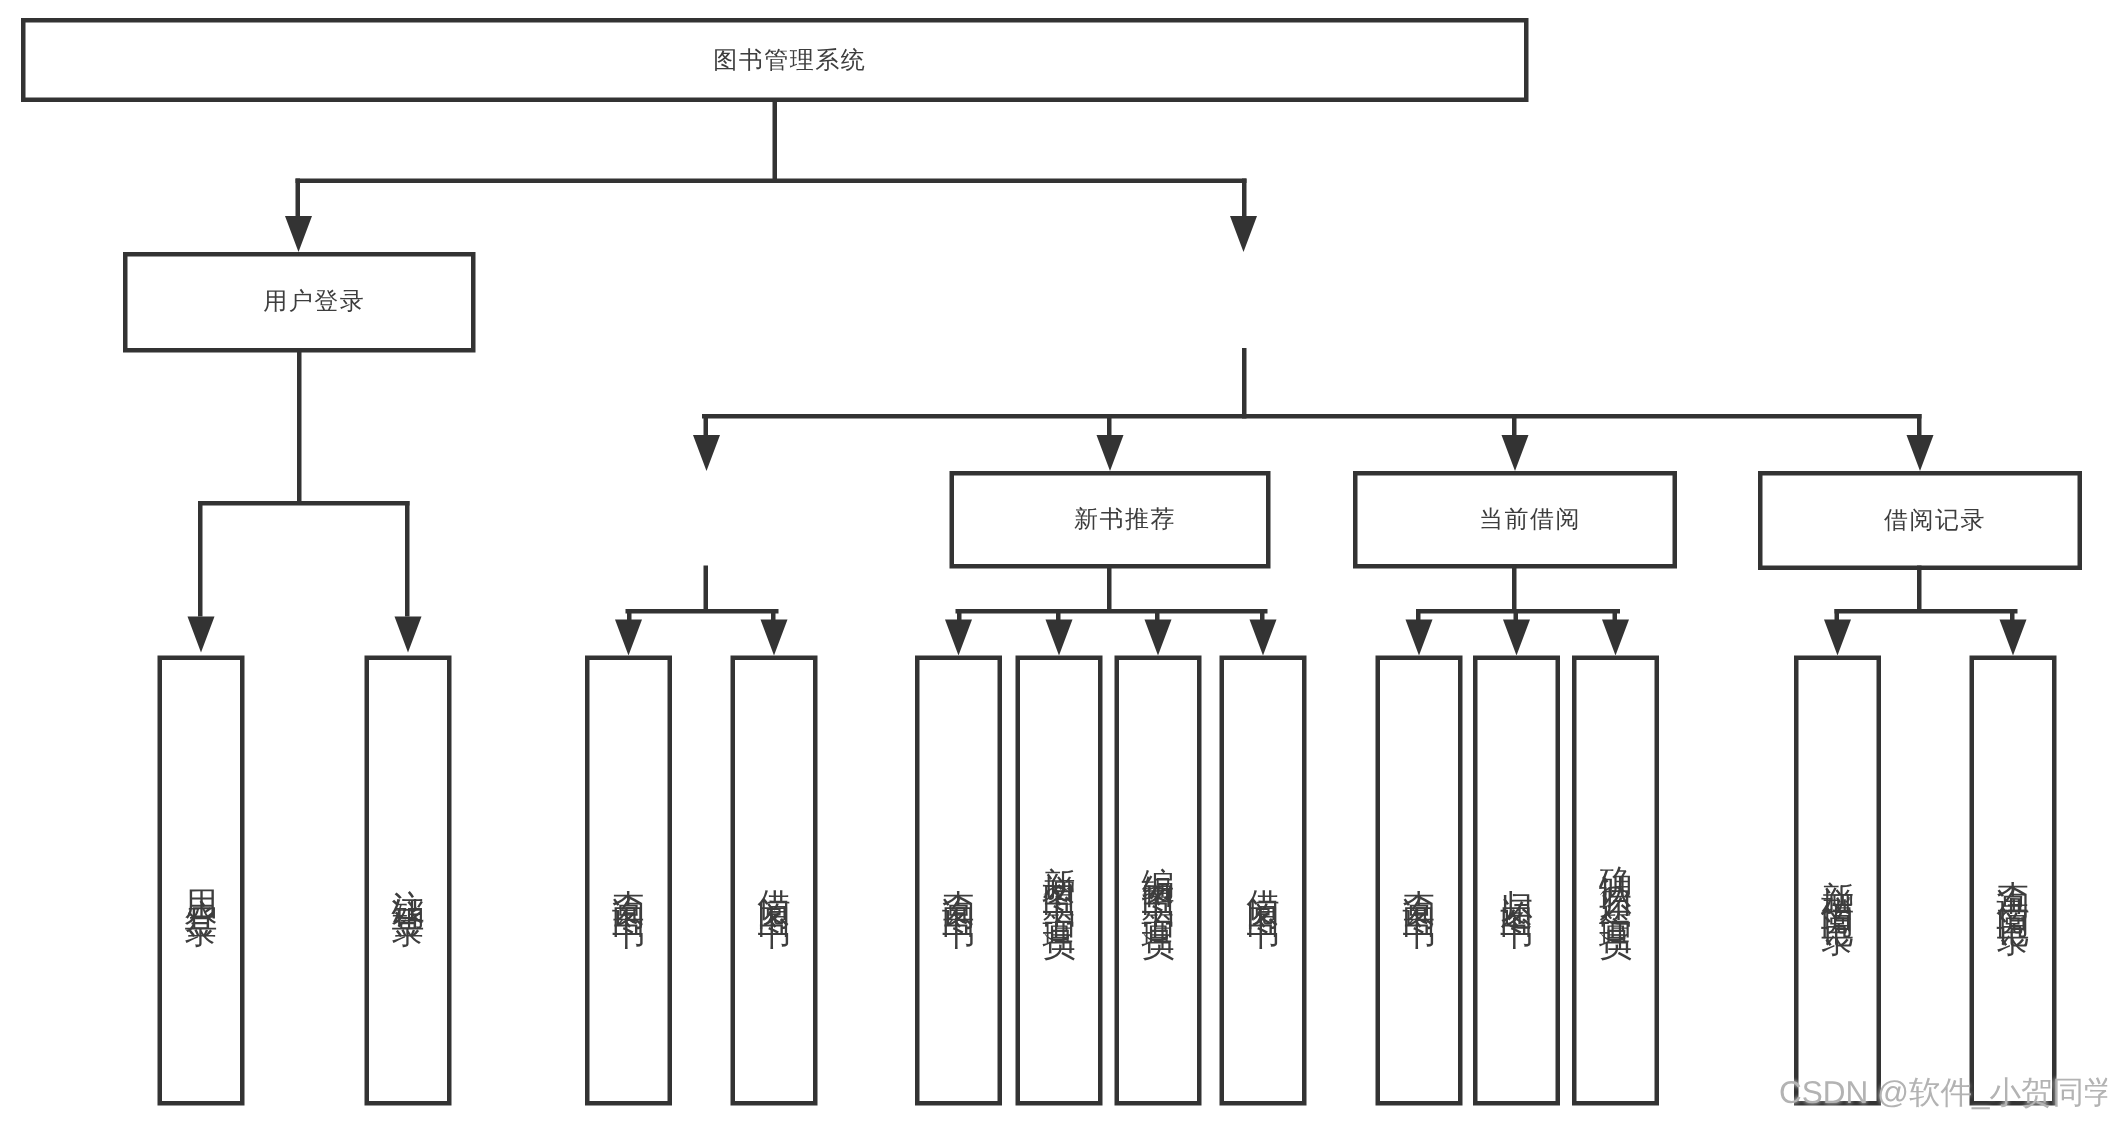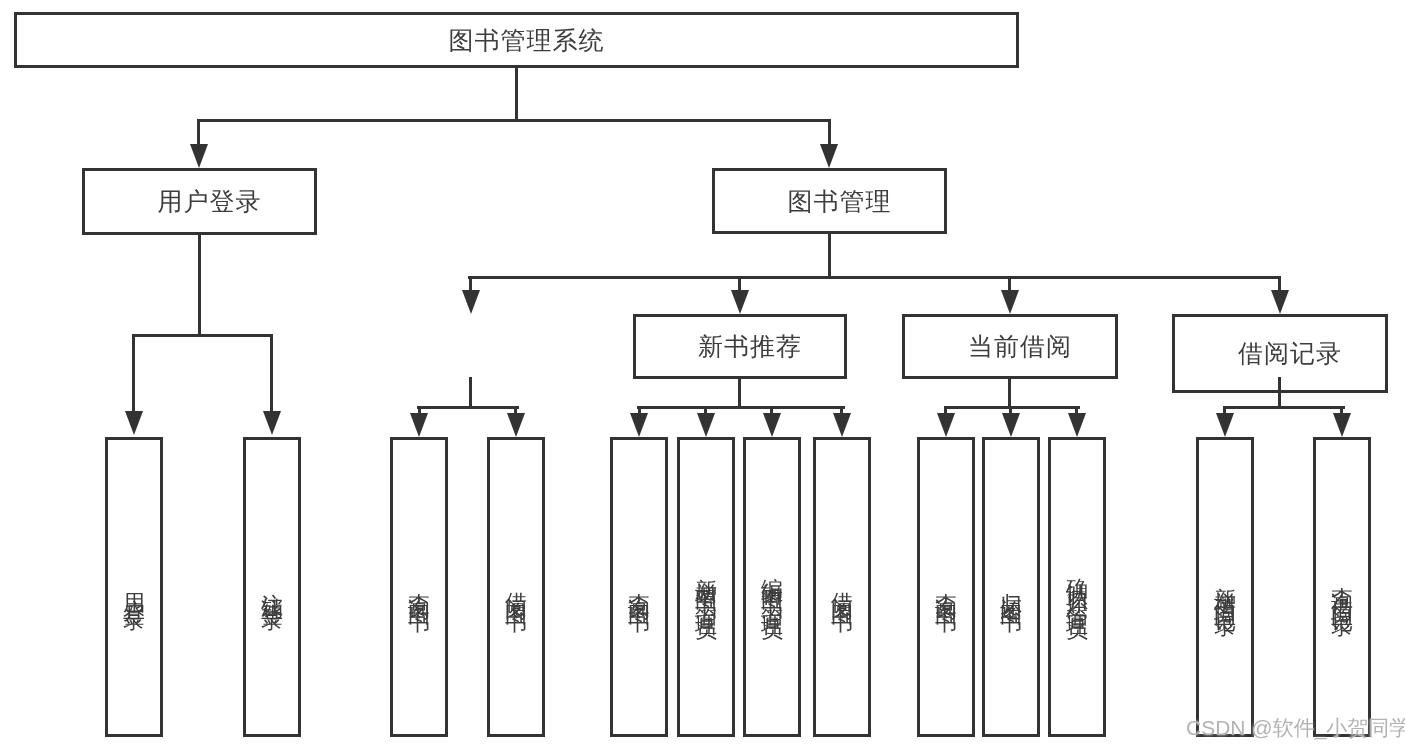--- a/index.html
+++ b/index.html
@@ -13,21 +13,21 @@
   .box{
     position:absolute;
     box-sizing:border-box;
     border:3px solid #333333;
     background:#ffffff;
     display:flex;
     align-items:center;
     justify-content:center;
     color:#3d3d3d;
   }
-  .hbox{font-size:25px;letter-spacing:1px;padding-left:20px;}
+  .hbox{font-size:16px;letter-spacing:1px;padding-left:20px;}
   .vbox .vtext{
     writing-mode:vertical-rl;
     text-orientation:mixed;
     font-size:22px;
     letter-spacing:6px;
     line-height:1;
     color:#3d3d3d;
   }
   .line{position:absolute;background:#333333;}
   .arrow{
@@ -59,23 +59,20 @@
   <div class="line" style="left:515px;top:66px;width:3px;height:55px;"></div>
   <div class="line" style="left:197px;top:119px;width:634px;height:3px;"></div>
   <div class="line" style="left:197px;top:119px;width:3px;height:28px;"></div>
   <div class="arrow" style="left:190px;top:144px;"></div>
   <div class="line" style="left:828px;top:119px;width:3px;height:28px;"></div>
   <div class="arrow" style="left:820px;top:144px;"></div>
 
   <div class="box hbox" style="left:82px;top:168px;width:235px;height:67px;">
     <span>用户登录</span>
   </div>
-  <div class="box hbox" style="left:712px;top:168px;width:235px;height:66px;">
-    <span>图书管理</span>
-  </div>
 
   <div class="line" style="left:198px;top:233px;width:3px;height:101px;"></div>
   <div class="line" style="left:132px;top:334px;width:141px;height:3px;"></div>
   <div class="line" style="left:132px;top:334px;width:3px;height:77px;"></div>
   <div class="arrow" style="left:125px;top:411px;"></div>
   <div class="line" style="left:270px;top:334px;width:3px;height:77px;"></div>
   <div class="arrow" style="left:263px;top:411px;"></div>
 
   <div class="line" style="left:828px;top:232px;width:3px;height:47px;"></div>
   <div class="line" style="left:468px;top:276px;width:813px;height:3px;"></div>
@@ -87,21 +84,21 @@
   <div class="arrow" style="left:1001px;top:290px;"></div>
   <div class="line" style="left:1278px;top:276px;width:3px;height:16px;"></div>
   <div class="arrow" style="left:1271px;top:290px;"></div>
 
   <div class="box hbox" style="left:633px;top:314px;width:214px;height:65px;">
     <span>新书推荐</span>
   </div>
   <div class="box hbox" style="left:902px;top:314px;width:216px;height:65px;">
     <span>当前借阅</span>
   </div>
-  <div class="box hbox" style="left:1172px;top:314px;width:216px;height:79px;">
+  <div class="box hbox" style="left:1172px;top:314px;width:216px;height:66px;">
     <span>借阅记录</span>
   </div>
 
   <div class="line" style="left:469px;top:377px;width:3px;height:31px;"></div>
   <div class="line" style="left:417px;top:406px;width:102px;height:3px;"></div>
   <div class="line" style="left:418px;top:406px;width:3px;height:10px;"></div>
   <div class="arrow" style="left:410px;top:413px;"></div>
   <div class="line" style="left:514px;top:406px;width:3px;height:10px;"></div>
   <div class="arrow" style="left:507px;top:413px;"></div>
 

